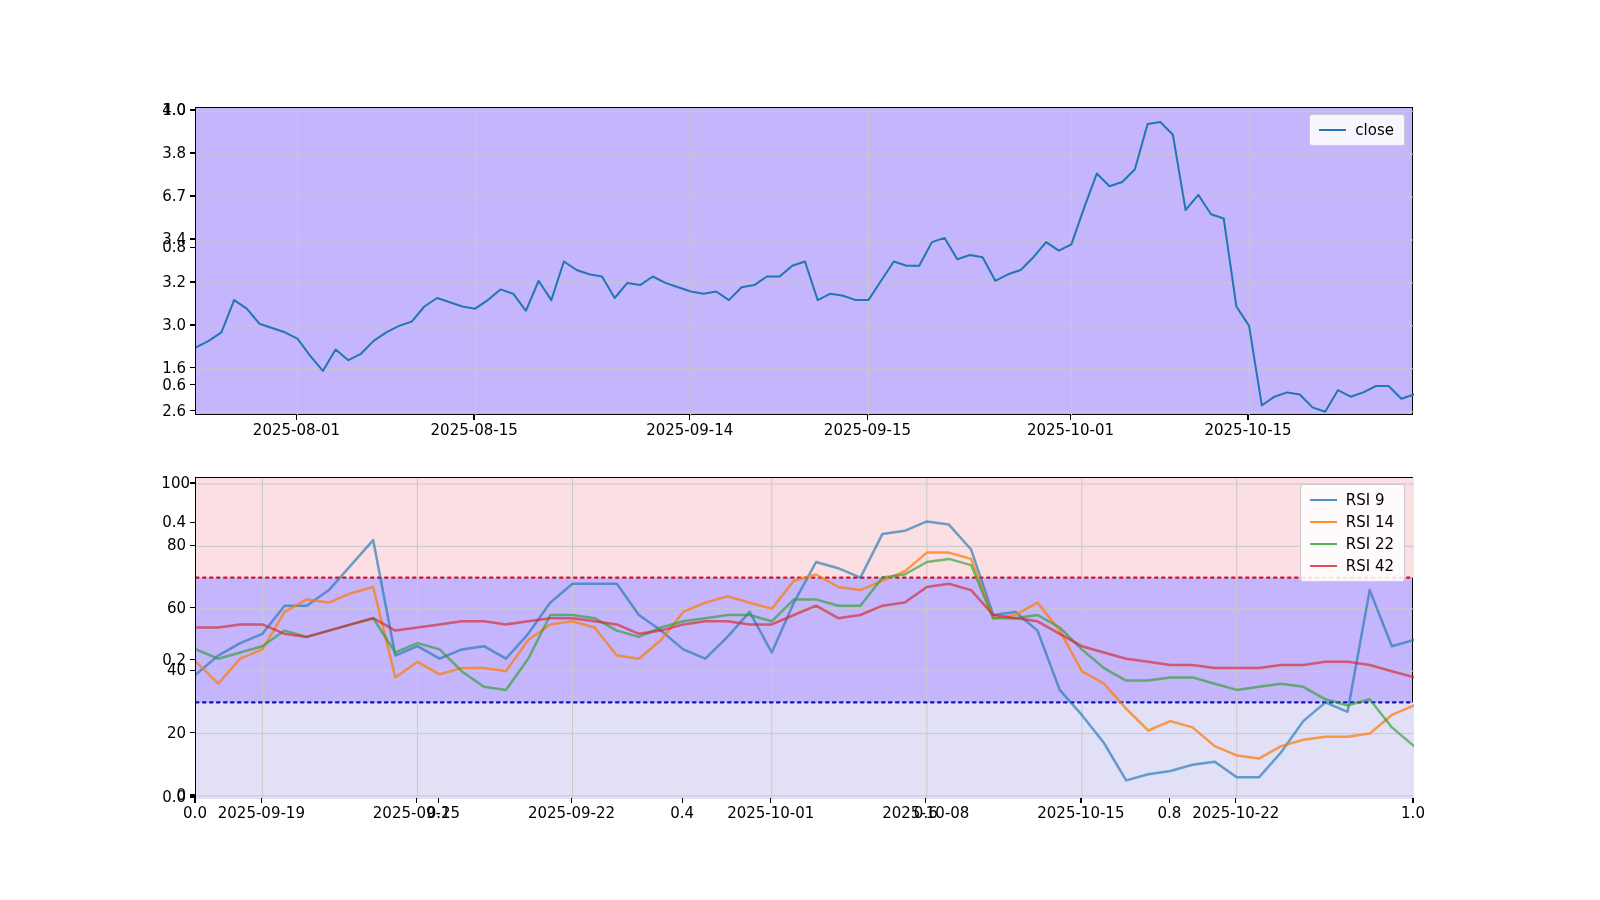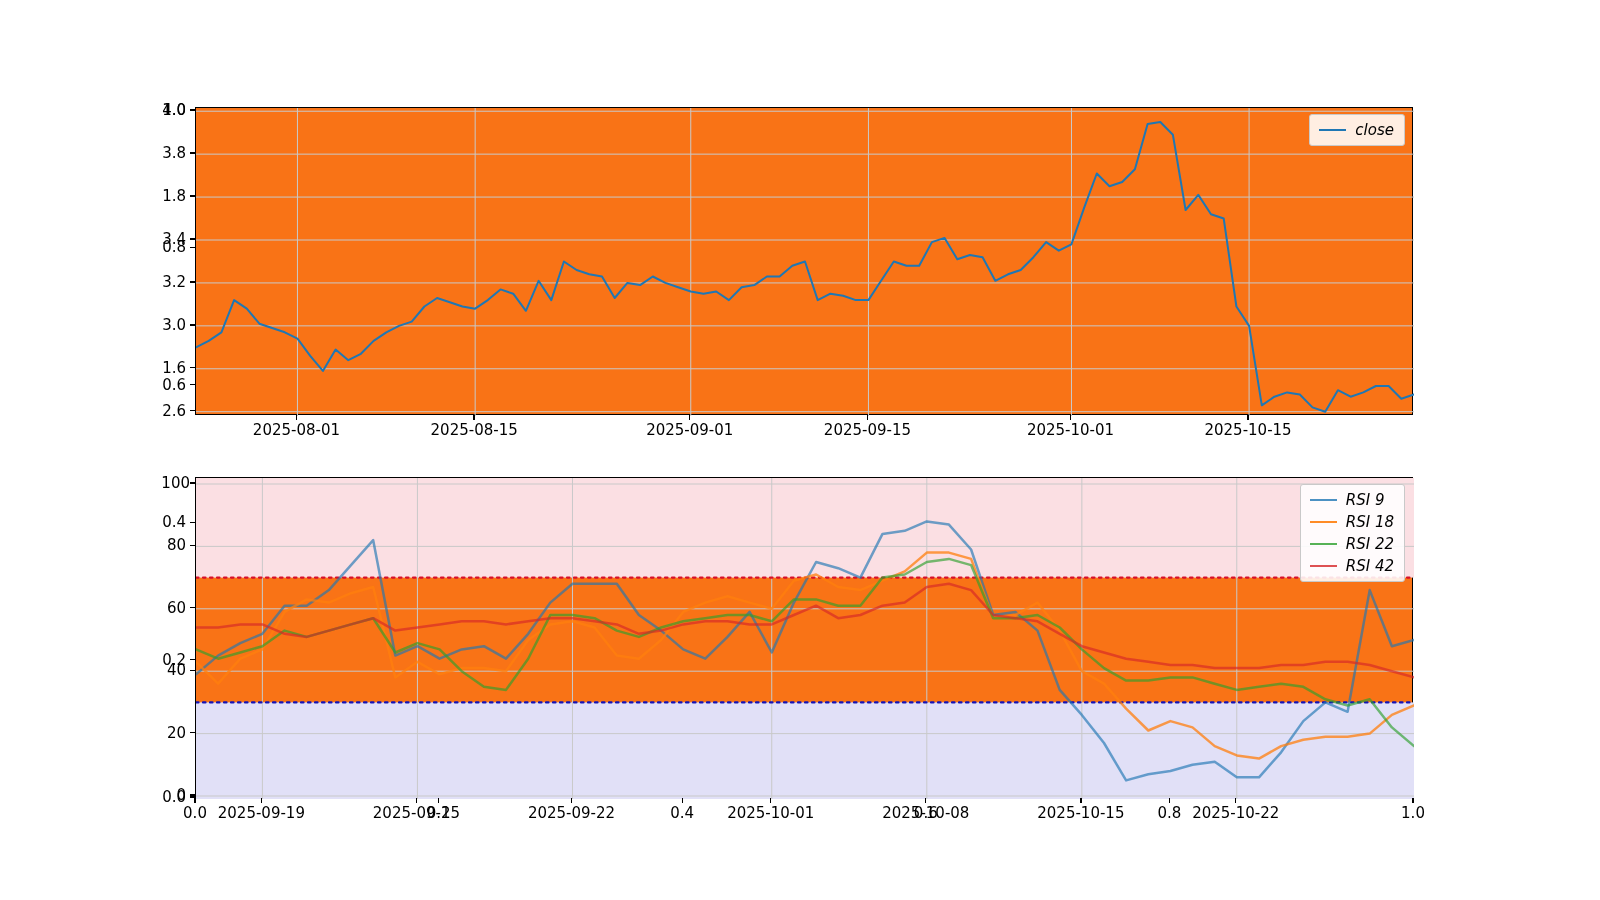--- a/index.html
+++ b/index.html
@@ -1,18 +1,18 @@
 <!DOCTYPE html>
 <html><head>
 <meta charset="utf-8">
 <style>
   html,body{margin:0;padding:0;background:#ffffff;}
   .figure{position:relative;width:1600px;height:900px;background:#ffffff;
           font-family:"DejaVu Sans","Liberation Sans",sans-serif;overflow:hidden;}
-  .axes{position:absolute;border:1.4px solid #000;box-sizing:border-box;background:#f97316;font-style:italic;}
+  .axes{position:absolute;border:1.4px solid #000;box-sizing:border-box;background:#c4b5fd;}
   .axes svg{position:absolute;left:0;top:0;}
   .tick-label{position:absolute;font-size:15px;color:#000;white-space:nowrap;line-height:1;}
   .ytick{transform:translate(-100%,-50%);}
   .xtick{transform:translate(-50%,0);}
   .tickmark{position:absolute;background:#000;}
   .legend{position:absolute;top:6px;right:7px;border:1px solid #c9c9c9;border-radius:3px;
           background:rgba(255,255,255,0.88);padding:4px 10px 4px 9px;font-size:15px;z-index:5;}
   .legend-row{display:flex;align-items:center;gap:9px;height:22px;}
   .swatch{display:inline-block;width:27px;height:0;border-top:2.6px solid #1f77b4;}
   .watermark{position:absolute;left:0;top:427px;width:1600px;text-align:center;
@@ -76,21 +76,21 @@
         <polyline points="0.0,171.4 22.1,180.7 44.3,174.5 66.4,168.2 88.6,152.6 110.7,158.9 132.9,152.6 155.0,146.4 177.2,140.2 199.3,174.5 221.5,165.1 243.6,171.4 265.7,193.2 287.9,208.8 310.0,211.9 332.2,180.7 354.3,137.0 376.5,137.0 398.6,140.2 420.8,152.6 442.9,158.9 465.1,149.5 487.2,143.3 509.3,140.2 531.5,137.0 553.6,137.0 575.8,143.3 597.9,121.4 620.1,121.4 642.2,127.7 664.4,127.7 686.5,99.6 708.7,96.5 730.8,84.0 752.9,80.9 775.1,87.1 797.2,140.2 819.4,140.2 841.5,137.0 863.7,149.5 885.8,171.4 908.0,190.1 930.1,202.6 952.3,202.6 974.4,199.4 996.5,199.4 1018.7,205.7 1040.8,211.9 1063.0,208.8 1085.1,205.7 1107.3,208.8 1129.4,221.3 1151.6,227.5 1173.7,221.3 1195.9,249.4 1218.0,268.1" fill="none" stroke="#2ca02c" stroke-width="2.5" stroke-opacity="0.65" stroke-linejoin="round" stroke-linecap="round"></polyline>
         <polyline points="0.0,149.5 22.1,149.5 44.3,146.4 66.4,146.4 88.6,155.8 110.7,158.9 132.9,152.6 155.0,146.4 177.2,140.2 199.3,152.6 221.5,149.5 243.6,146.4 265.7,143.3 287.9,143.3 310.0,146.4 332.2,143.3 354.3,140.2 376.5,140.2 398.6,143.3 420.8,146.4 442.9,155.8 465.1,152.6 487.2,146.4 509.3,143.3 531.5,143.3 553.6,146.4 575.8,146.4 597.9,137.0 620.1,127.7 642.2,140.2 664.4,137.0 686.5,127.7 708.7,124.6 730.8,109.0 752.9,105.8 775.1,112.1 797.2,137.0 819.4,140.2 841.5,143.3 863.7,155.8 885.8,168.2 908.0,174.5 930.1,180.7 952.3,183.8 974.4,187.0 996.5,187.0 1018.7,190.1 1040.8,190.1 1063.0,190.1 1085.1,187.0 1107.3,187.0 1129.4,183.8 1151.6,183.8 1173.7,187.0 1195.9,193.2 1218.0,199.4" fill="none" stroke="#d62728" stroke-width="2.5" stroke-opacity="0.65" stroke-linejoin="round" stroke-linecap="round"></polyline>
       </svg>
     <div class="legend">
       <div class="legend-row">
         <span class="swatch" style="border-top-color: rgb(31, 119, 180); opacity: 0.8;"></span>
         <span>RSI 9</span>
       </div>
       <div class="legend-row">
         <span class="swatch" style="border-top-color: rgb(255, 127, 14); opacity: 0.9;"></span>
-        <span>RSI 18</span>
+        <span>RSI 14</span>
       </div>
       <div class="legend-row">
         <span class="swatch" style="border-top-color: rgb(44, 160, 44); opacity: 0.8;"></span>
         <span>RSI 22</span>
       </div>
       <div class="legend-row">
         <span class="swatch" style="border-top-color: rgb(214, 39, 40); opacity: 0.8;"></span>
         <span>RSI 42</span>
       </div>
     </div>
@@ -100,31 +100,31 @@
       <div class="tick-label ytick" style="left: 186px; top: 410.707px;">2.6</div>
       <div class="tickmark" style="width: 5px; height: 1.4px; left: 190px; top: 410.007px;"></div>
       <div class="tick-label ytick" style="left: 186px; top: 367.78px;">1.6</div>
       <div class="tickmark" style="width: 5px; height: 1.4px; left: 190px; top: 367.08px;"></div>
       <div class="tick-label ytick" style="left: 186px; top: 324.854px;">3.0</div>
       <div class="tickmark" style="width: 5px; height: 1.4px; left: 190px; top: 324.154px;"></div>
       <div class="tick-label ytick" style="left: 186px; top: 281.927px;">3.2</div>
       <div class="tickmark" style="width: 5px; height: 1.4px; left: 190px; top: 281.227px;"></div>
       <div class="tick-label ytick" style="left: 186px; top: 239px;">3.4</div>
       <div class="tickmark" style="width: 5px; height: 1.4px; left: 190px; top: 238.3px;"></div>
-      <div class="tick-label ytick" style="left: 186px; top: 196.073px;">1.8</div>
+      <div class="tick-label ytick" style="left: 186px; top: 196.073px;">6.7</div>
       <div class="tickmark" style="width: 5px; height: 1.4px; left: 190px; top: 195.373px;"></div>
       <div class="tick-label ytick" style="left: 186px; top: 153.146px;">3.8</div>
       <div class="tickmark" style="width: 5px; height: 1.4px; left: 190px; top: 152.446px;"></div>
       <div class="tick-label ytick" style="left: 186px; top: 110.22px;">4.0</div>
       <div class="tickmark" style="width: 5px; height: 1.4px; left: 190px; top: 109.52px;"></div>
       <div class="tick-label xtick" style="left: 296.459px; top: 423px;">2025-08-01</div>
       <div class="tickmark" style="width: 1.4px; height: 5px; left: 295.759px; top: 415px;"></div>
       <div class="tick-label xtick" style="left: 474.166px; top: 423px;">2025-08-15</div>
       <div class="tickmark" style="width: 1.4px; height: 5px; left: 473.466px; top: 415px;"></div>
-      <div class="tick-label xtick" style="left: 689.752px; top: 423px;">2025-09-01</div>
+      <div class="tick-label xtick" style="left: 689.752px; top: 423px;">2025-09-14</div>
       <div class="tickmark" style="width: 1.4px; height: 5px; left: 689.052px; top: 415px;"></div>
       <div class="tick-label xtick" style="left: 867.458px; top: 423px;">2025-09-15</div>
       <div class="tickmark" style="width: 1.4px; height: 5px; left: 866.758px; top: 415px;"></div>
       <div class="tick-label xtick" style="left: 1070.5px; top: 423px;">2025-10-01</div>
       <div class="tickmark" style="width: 1.4px; height: 5px; left: 1069.8px; top: 415px;"></div>
       <div class="tick-label xtick" style="left: 1248.08px; top: 423px;">2025-10-15</div>
       <div class="tickmark" style="width: 1.4px; height: 5px; left: 1247.38px; top: 415px;"></div>
       <div class="tick-label ytick" style="left: 190px; top: 483px;">100</div>
       <div class="tickmark" style="width: 5px; height: 1.4px; left: 190px; top: 482.3px;"></div>
       <div class="tick-label ytick" style="left: 186px; top: 545.4px;">80</div>

